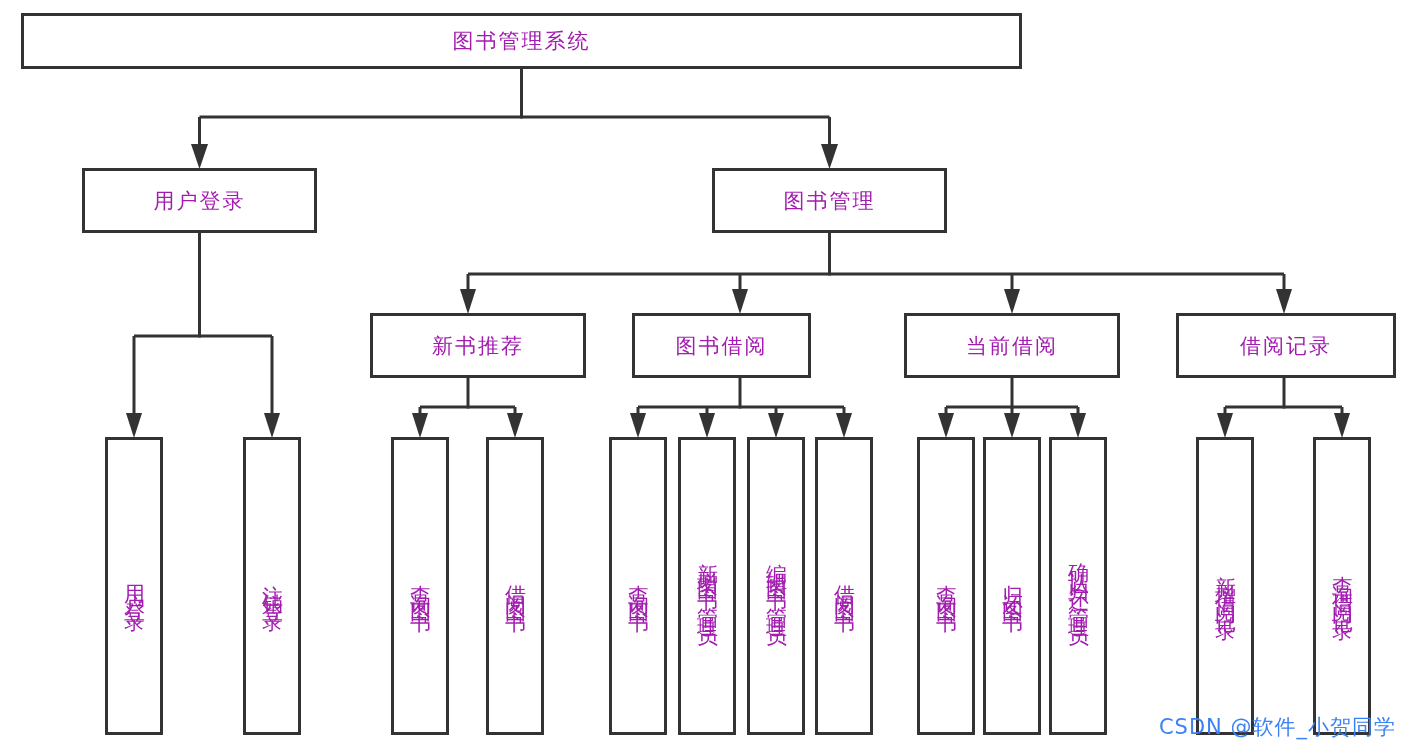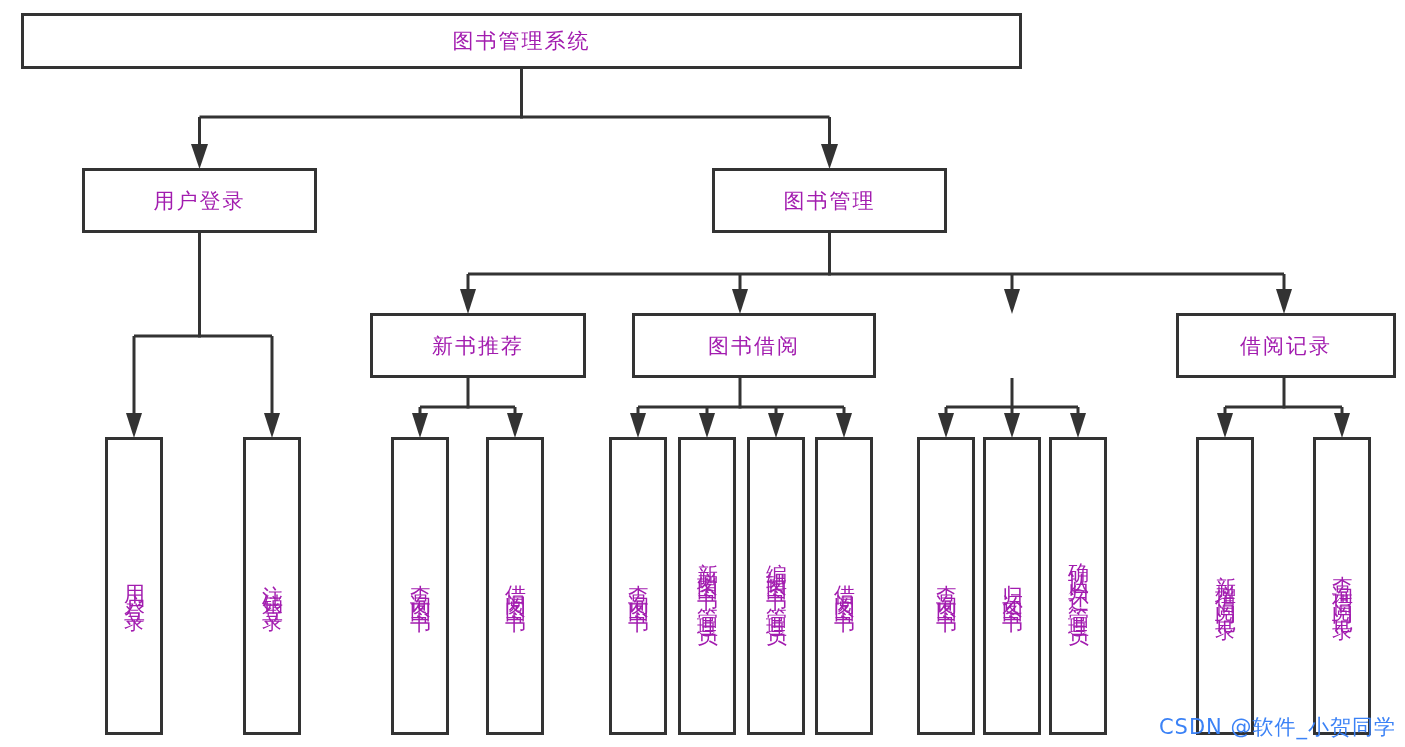--- a/index.html
+++ b/index.html
@@ -94,21 +94,22 @@
       <polygon points="1342,438 1334,413 1350,413"></polygon>
     </g>
   </svg>
 
   <div class="node" style="left:21px;top:13px;width:1001px;height:56px;">图书管理系统</div>
 
   <div class="node" style="left:82px;top:168px;width:235px;height:65px;">用户登录</div>
   <div class="node" style="left:712px;top:168px;width:235px;height:65px;">图书管理</div>
 
   <div class="node" style="left:360px;top:313px;width:216px;height:65px;margin-left:10px;">新书推荐</div>
-  <div class="node" style="left:632px;top:313px;width:244px;height:65px;">图书借阅</div>
+  <div class="node" style="left:632px;top:313px;width:179px;height:65px;">图书借阅</div>
+  <div class="node" style="left:904px;top:313px;width:216px;height:65px;">当前借阅</div>
   <div class="node" style="left:1176px;top:313px;width:220px;height:65px;">借阅记录</div>
 
   <div class="node leaf" style="left:105px;top:437px;width:58px;height:298px;">
     <span>用户登录</span>
   </div>
   <div class="node leaf" style="left:243px;top:437px;width:58px;height:298px;">
     <span>注销登录</span>
   </div>
 
   <div class="node leaf" style="left:391px;top:437px;width:58px;height:298px;">

